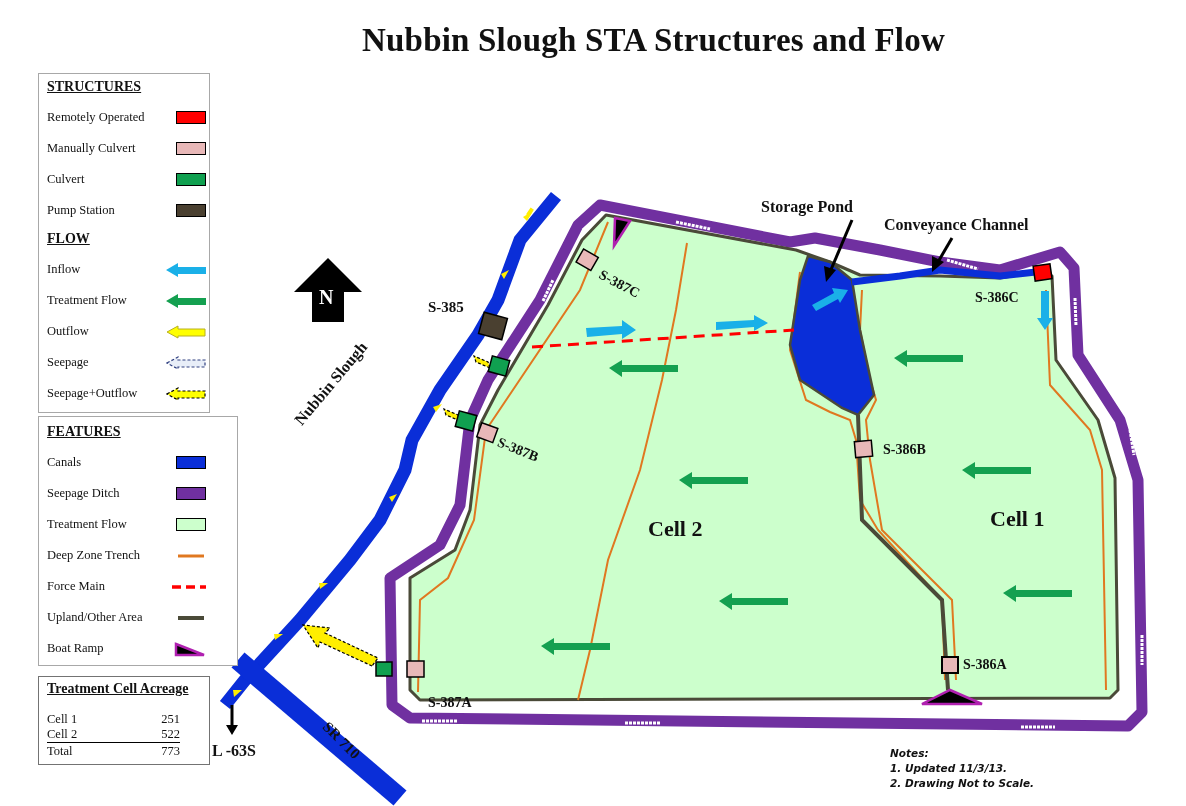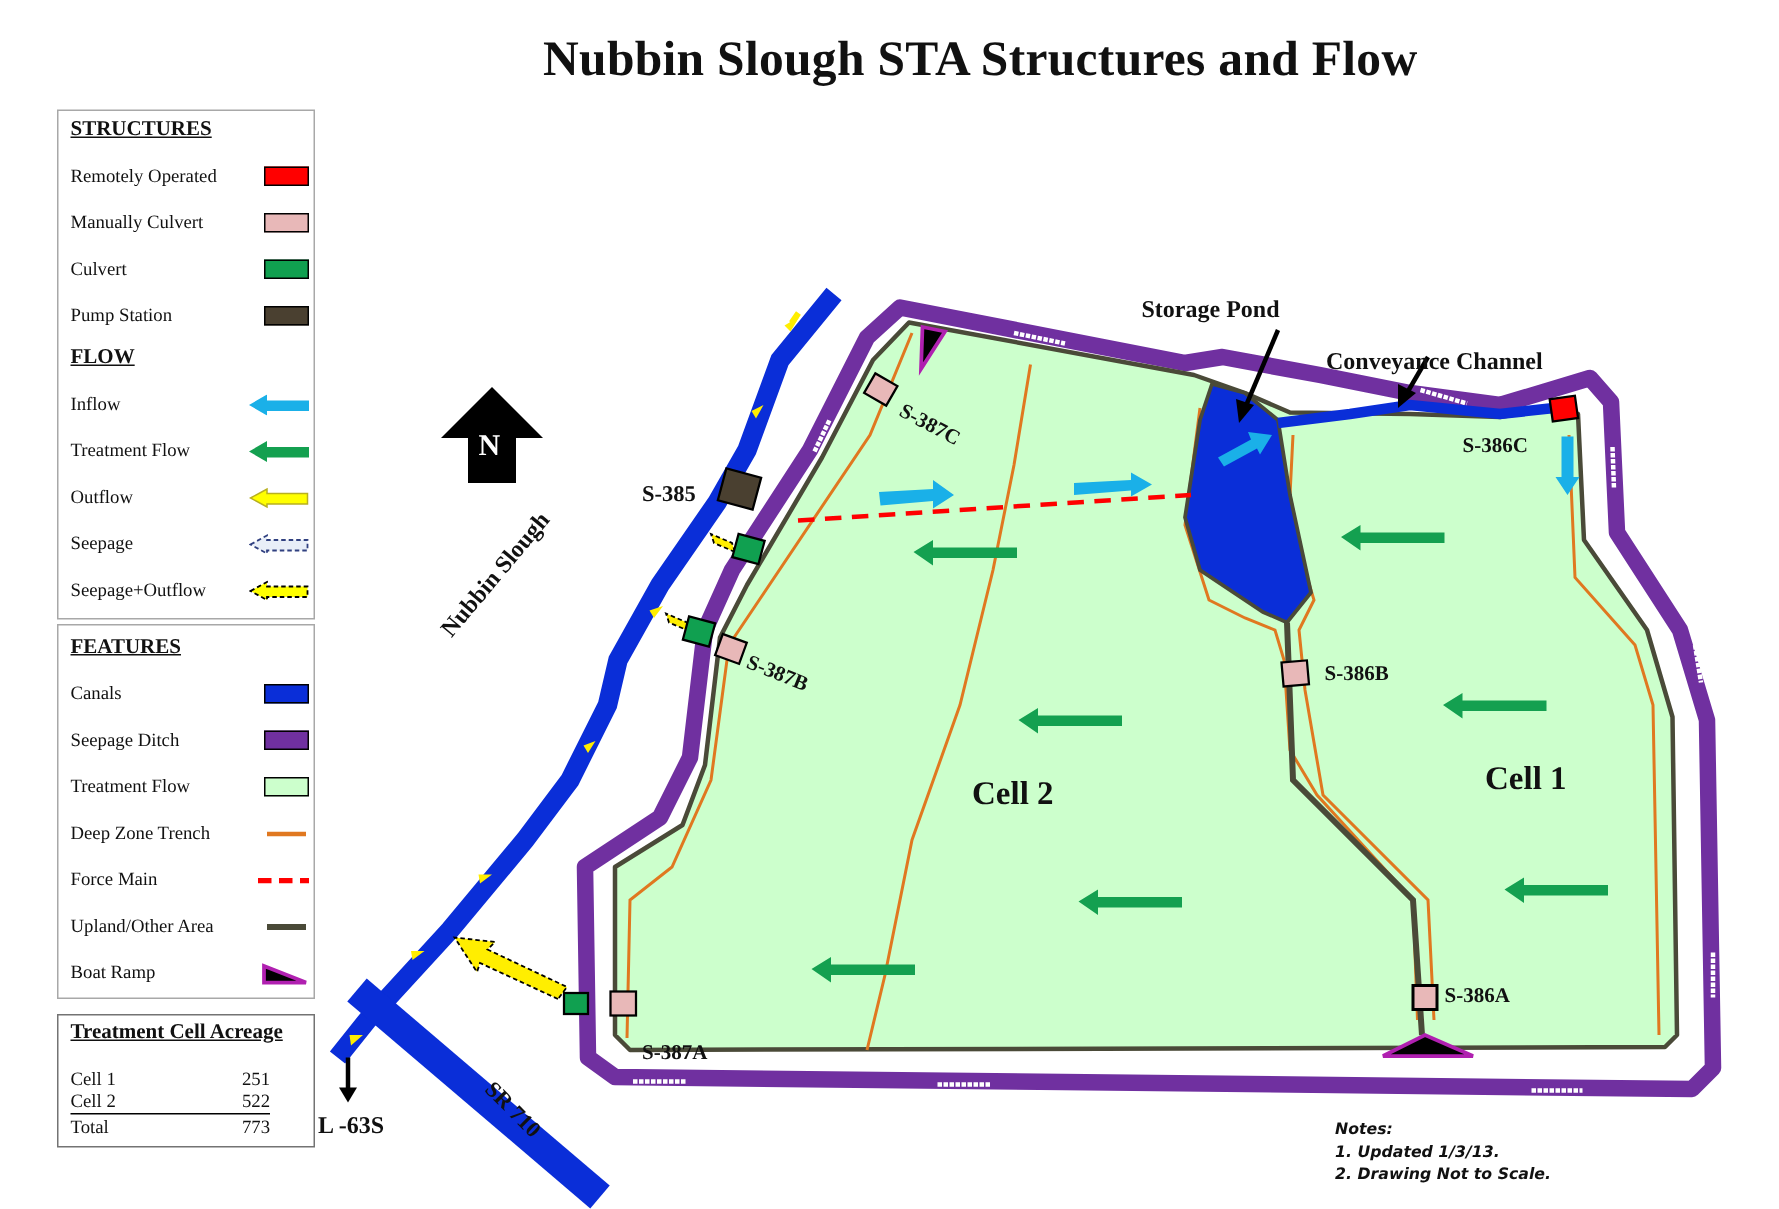--- a/index.html
+++ b/index.html
@@ -128,28 +128,28 @@
 
   <g>
     <polygon points="294,292 328,258 362,292 344,292 344,322 312,322 312,292" fill="#000"></polygon>
   </g>
 </svg>
 
 <div class="title">Nubbin Slough STA Structures and Flow</div>
 
 <div class="lab" style="left:319px;top:286px;color:#fff;font-size:20px;">N</div>
 <div class="lab" style="left:761px;top:198px;font-size:16px;">Storage Pond</div>
-<div class="lab" style="left:884px;top:233px;font-size:16px;">Conveyance Channel</div>
+<div class="lab" style="left:884px;top:216px;font-size:16px;">Conveyance Channel</div>
 <div class="lab" style="left:298px;top:414px;font-size:16px;transform:rotate(-50deg);transform-origin:left center;">Nubbin Slough</div>
 <div class="lab" style="left:325px;top:716px;font-size:15px;transform:rotate(45deg);transform-origin:left center;">SR 710</div>
 <div class="lab" style="left:212px;top:742px;font-size:16px;">L -63S</div>
 <div class="lab" style="left:990px;top:506px;font-size:22px;">Cell 1</div>
 <div class="lab" style="left:648px;top:516px;font-size:22px;">Cell 2</div>
 
-<div class="lab" style="left:428px;top:322px;">S-385</div>
+<div class="lab" style="left:428px;top:299px;">S-385</div>
 <div class="lab" style="left:600px;top:266px;transform:rotate(28deg);transform-origin:left center;font-size:14px;">S-387C</div>
 <div class="lab" style="left:498px;top:434px;transform:rotate(22deg);transform-origin:left center;font-size:14px;">S-387B</div>
 <div class="lab" style="left:428px;top:661px;font-size:14px;margin-top:34px;">S-387A</div>
 <div class="lab" style="left:963px;top:657px;font-size:14px;">S-386A</div>
 <div class="lab" style="left:883px;top:442px;font-size:14px;">S-386B</div>
 <div class="lab" style="left:975px;top:290px;font-size:14px;">S-386C</div>
 
 <div class="legend" style="top:73px;width:170px;height:338px;">
   <div class="hdr" style="top:5px;">STRUCTURES</div>
   <div class="row" style="top:36px;">
@@ -194,21 +194,21 @@
       </svg>
   </div>
   <div class="row" style="top:312px;">
     <span class="lbl">Seepage+Outflow</span>
     <svg class="sw" width="40" height="14">
         <polygon points="1,7 12,1 12,4 39,4 39,11 12,11 12,13" fill="#ffff00" stroke="#000" stroke-width="1.2" stroke-dasharray="3,2"></polygon>
       </svg>
   </div>
 </div>
 
-<div class="legend" style="top:416px;width:170px;height:248px;">
+<div class="legend" style="top:416px;width:170px;height:248px;padding-left:28px;">
   <div class="hdr" style="top:7px;">FEATURES</div>
   <div class="row" style="top:38px;">
     <span class="lbl">Canals</span>
     <span class="sw box" style="background:#0a2ed8;"></span>
   </div>
   <div class="row" style="top:69px;">
     <span class="lbl">Seepage Ditch</span>
     <span class="sw box" style="background:#7030a0;"></span>
   </div>
   <div class="row" style="top:100px;">
@@ -252,15 +252,15 @@
     <span class="v">522</span>
   </div>
   <div class="r" style="top:67px;">
     <span>Total</span>
     <span class="v">773</span>
   </div>
 </div>
 
 <div class="notes">
   <div>Notes:</div>
-  <div>1. Updated 1/3/13.</div>
+  <div>1. Updated 11/3/13.</div>
   <div>2. Drawing Not to Scale.</div>
 </div>
 
 </body></html>

